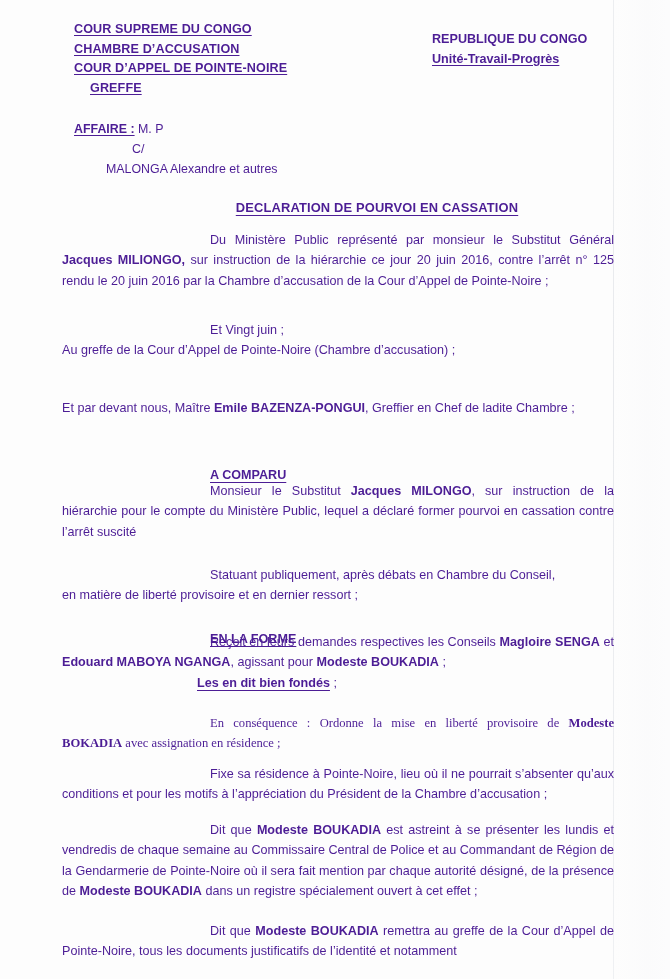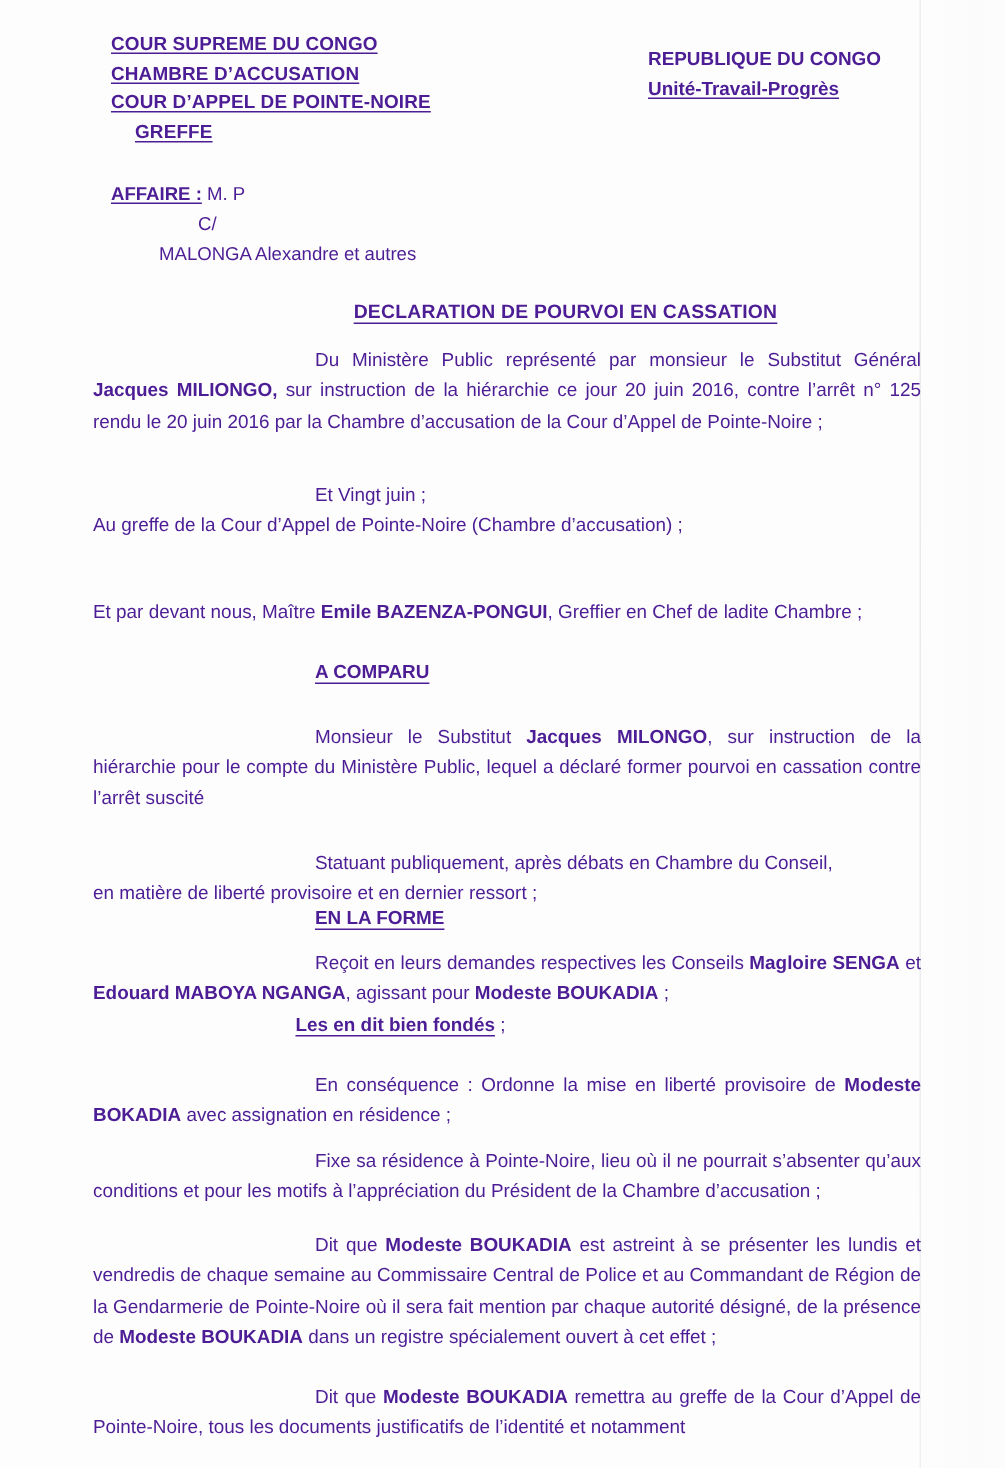--- a/index.html
+++ b/index.html
@@ -107,20 +107,21 @@
   b { font-weight: bold; }
 
   
   .subhead {
     position: absolute;
     font-size: 12.6px;
     font-weight: bold;
     text-decoration: underline;
     text-underline-offset: 2.5px;
     white-space: nowrap;
+    margin-top: 27px;
   }
 
   .cent-lines {
     position: absolute;
     left: 62px;
     width: 552px;
     font-size: 12.6px;
     line-height: 20.3px;
   }
   .cent-lines .c { display: block; padding-left: 148px; }
@@ -172,21 +173,21 @@
     <span class="c">Statuant publiquement, après débats en Chambre du Conseil,</span>
     <span class="f">en matière de liberté provisoire et en dernier ressort ;</span>
   </div>
 
   <div class="subhead" style="left:210px; top:605px;">EN LA FORME</div>
 
   <div class="para" style="top:632px;"><span class="ind"></span><span>Reçoit en leurs demandes respectives les Conseils </span><b>Magloire SENGA</b><span> et </span><b>Edouard MABOYA NGANGA</b><span>, agissant pour </span><b>Modeste BOUKADIA</b><span> ;</span></div>
 
   <div class="blk" style="left:197px; top:676px; font-size:12.6px;"><span class="subhead" style="position:static;">Les en dit bien fondés</span><span> ;</span></div>
 
-  <div class="para" style="top:713px;"><span class="ind"></span><span>En conséquence : Ordonne la mise en liberté provisoire de </span><b>Modeste BOKADIA</b><span> avec assignation en résidence ;</span></div>
+  <div class="para" style="top:713px;font-family:Liberation Serif, serif;"><span class="ind"></span><span>En conséquence : Ordonne la mise en liberté provisoire de </span><b>Modeste BOKADIA</b><span> avec assignation en résidence ;</span></div>
 
   <div class="para" style="top:764px;"><span class="ind"></span><span>Fixe sa résidence à Pointe-Noire, lieu où il ne pourrait s’absenter qu’aux conditions et pour les motifs à l’appréciation du Président de la Chambre d’accusation ;</span></div>
 
   <div class="para" style="top:820px;"><span class="ind"></span><span>Dit que </span><b>Modeste BOUKADIA</b><span> est astreint à se présenter les lundis et vendredis de chaque semaine au Commissaire Central de Police et au Commandant de Région de la Gendarmerie de Pointe-Noire où il sera fait mention par chaque autorité  désigné, de la présence de </span><b>Modeste BOUKADIA</b><span> dans un registre spécialement ouvert à cet   effet ;</span></div>
 
   <div class="para" style="top:921px;"><span class="ind"></span><span>Dit que </span><b>Modeste BOUKADIA</b><span> remettra au greffe de la Cour d’Appel de Pointe-Noire, tous les documents justificatifs de l’identité et notamment</span></div>
 
 </div>
 
 </body></html>

